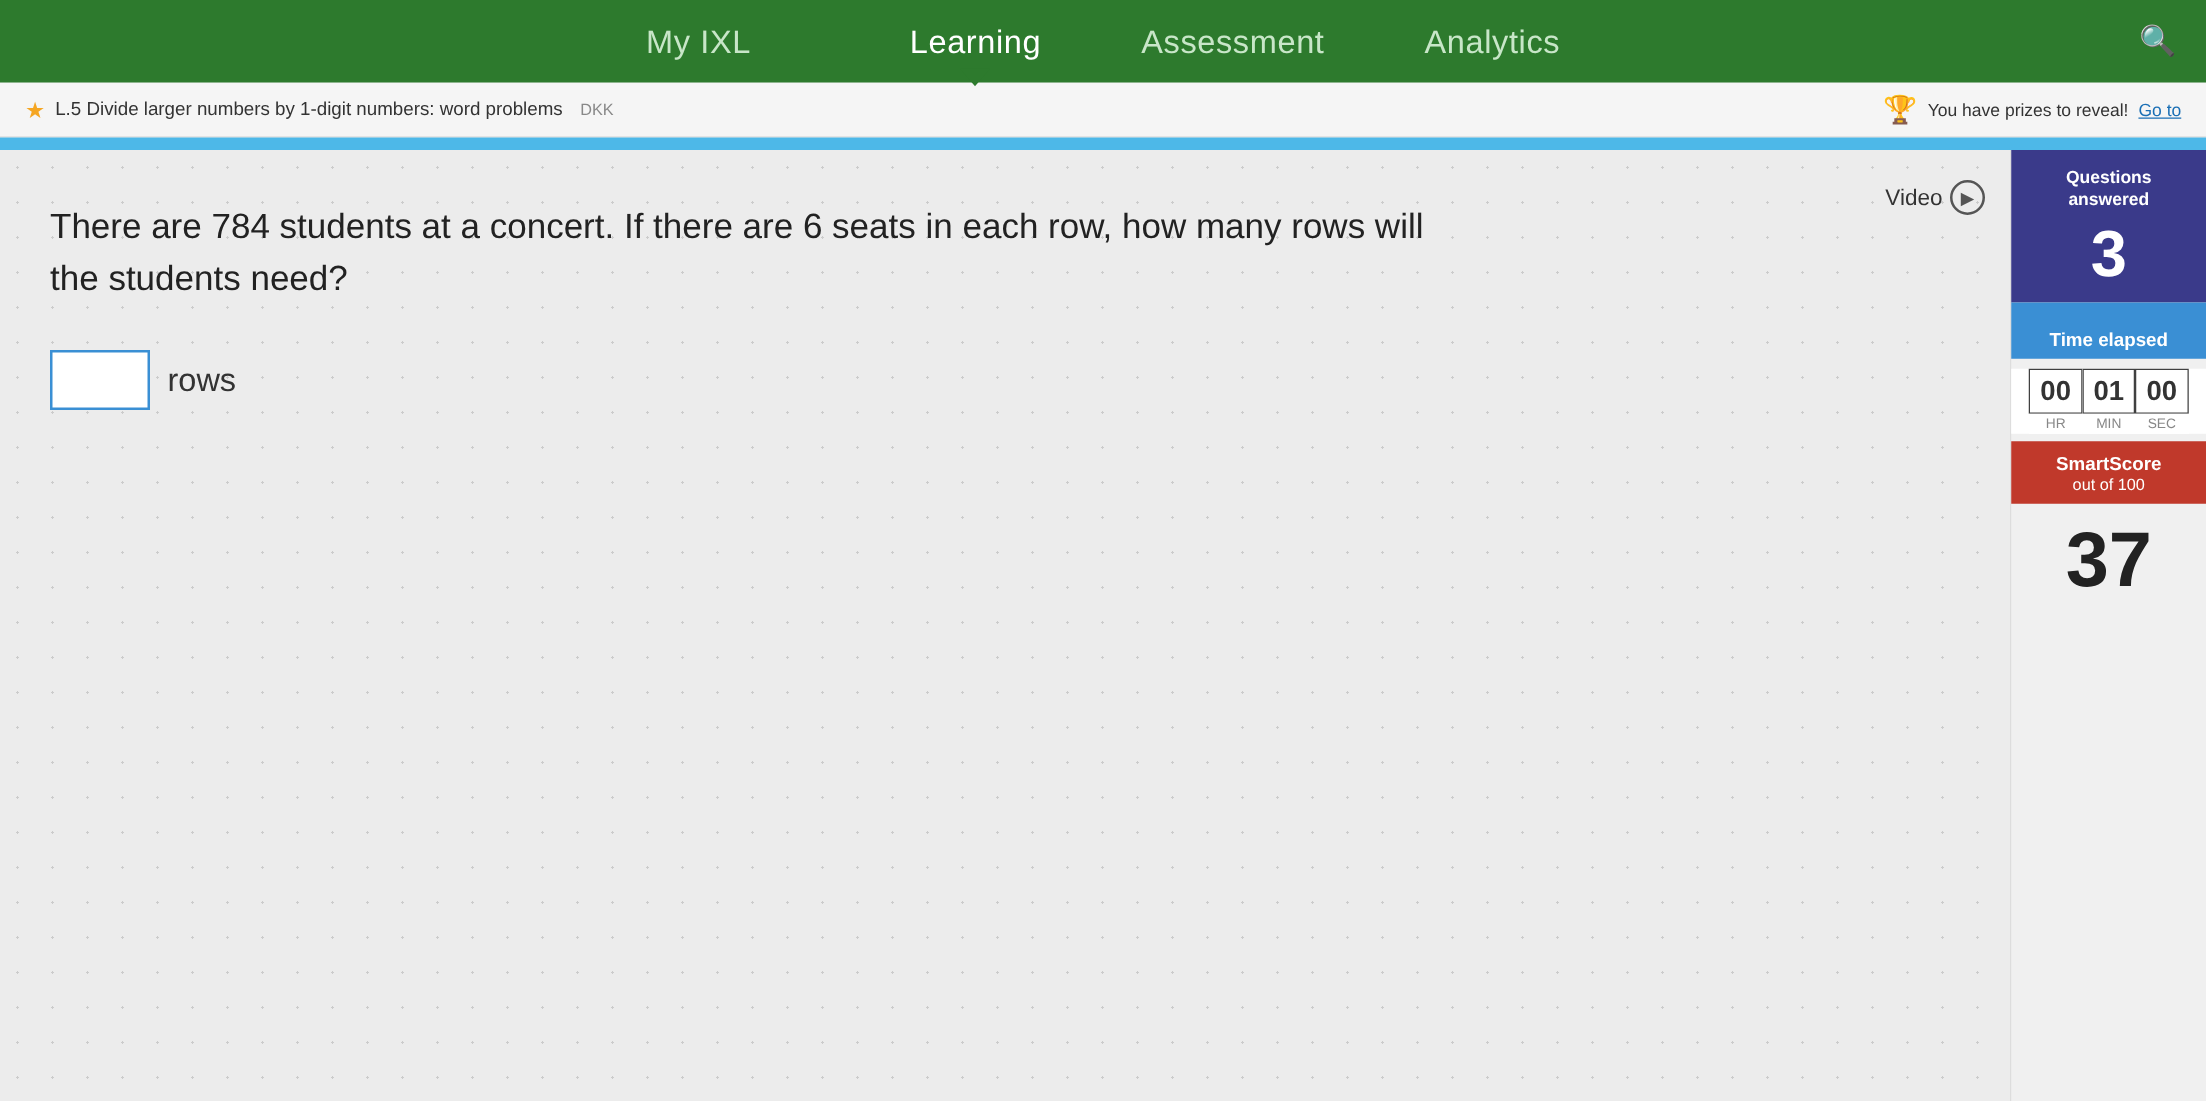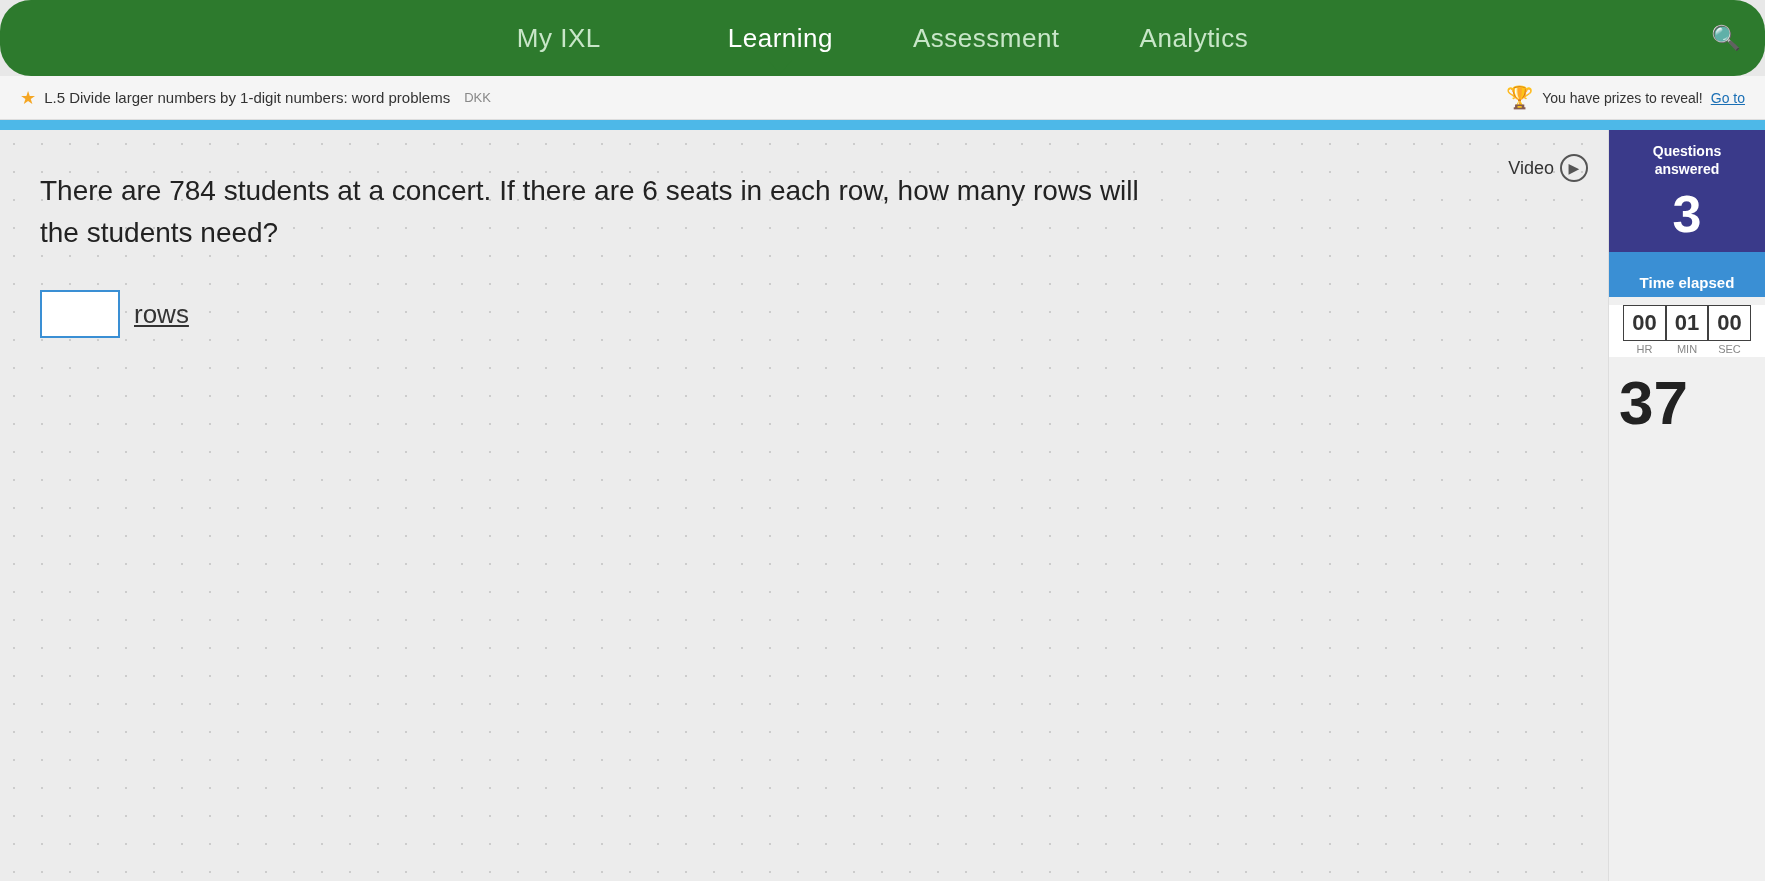--- a/index.html
+++ b/index.html
@@ -7,27 +7,26 @@
       font-family: Arial, sans-serif;
       background: #e8e8e8;
       width: 1765px;
       min-height: 881px;
       overflow-x: hidden;
     }
 
     
     .top-nav {
       background: #2d7a2d;
-      height: 76px;
+      height: 66px;
       display: flex;
       align-items: center;
       justify-content: center;
       gap: 80px;
       position: relative;
-      border-radius: 31px;
     }
     .top-nav a {
       color: #c8e6c8;
       text-decoration: none;
       font-size: 26px;
       font-weight: 400;
       letter-spacing: 0.5px;
     }
     .top-nav a.active {
       color: #ffffff;
@@ -134,21 +133,20 @@
       border: 2px solid #3a8fd4;
       background: white;
       font-size: 18px;
       padding: 4px 8px;
       outline: none;
     }
 
     .rows-label {
       font-size: 26px;
       color: #333;
-      text-decoration: underline;
     }
 
     .submit-btn {
       background: #3a9a3a;
       color: white;
       border: none;
       border-radius: 6px;
       padding: 14px 40px;
       font-size: 22px;
       cursor: pointer;
@@ -261,20 +259,21 @@
       font-weight: bold;
     }
     .smartscore-sublabel {
       font-size: 13px;
     }
     .smartscore-value {
       font-size: 62px;
       font-weight: bold;
       color: #222;
       margin-top: 10px;
+      text-align: center;
       padding: 0 10px;
     }
 
     
     .nav-triangle-container {
       position: relative;
       display: inline-block;
       margin-left: 47px;
     }
     .nav-triangle {
@@ -360,17 +359,21 @@
       <div class="timer-unit">
         <div class="timer-value">01</div>
         <div class="timer-label">MIN</div>
       </div>
       <div class="timer-unit">
         <div class="timer-value">00</div>
         <div class="timer-label">SEC</div>
       </div>
     </div>
 
+    <div class="smartscore-box">
+      <div class="smartscore-label">SmartScore</div>
+      <div class="smartscore-sublabel">out of 100</div>
+    </div>
     <div class="smartscore-value">37</div>
 
   </div>
 
 </div>
 
 </body></html>

